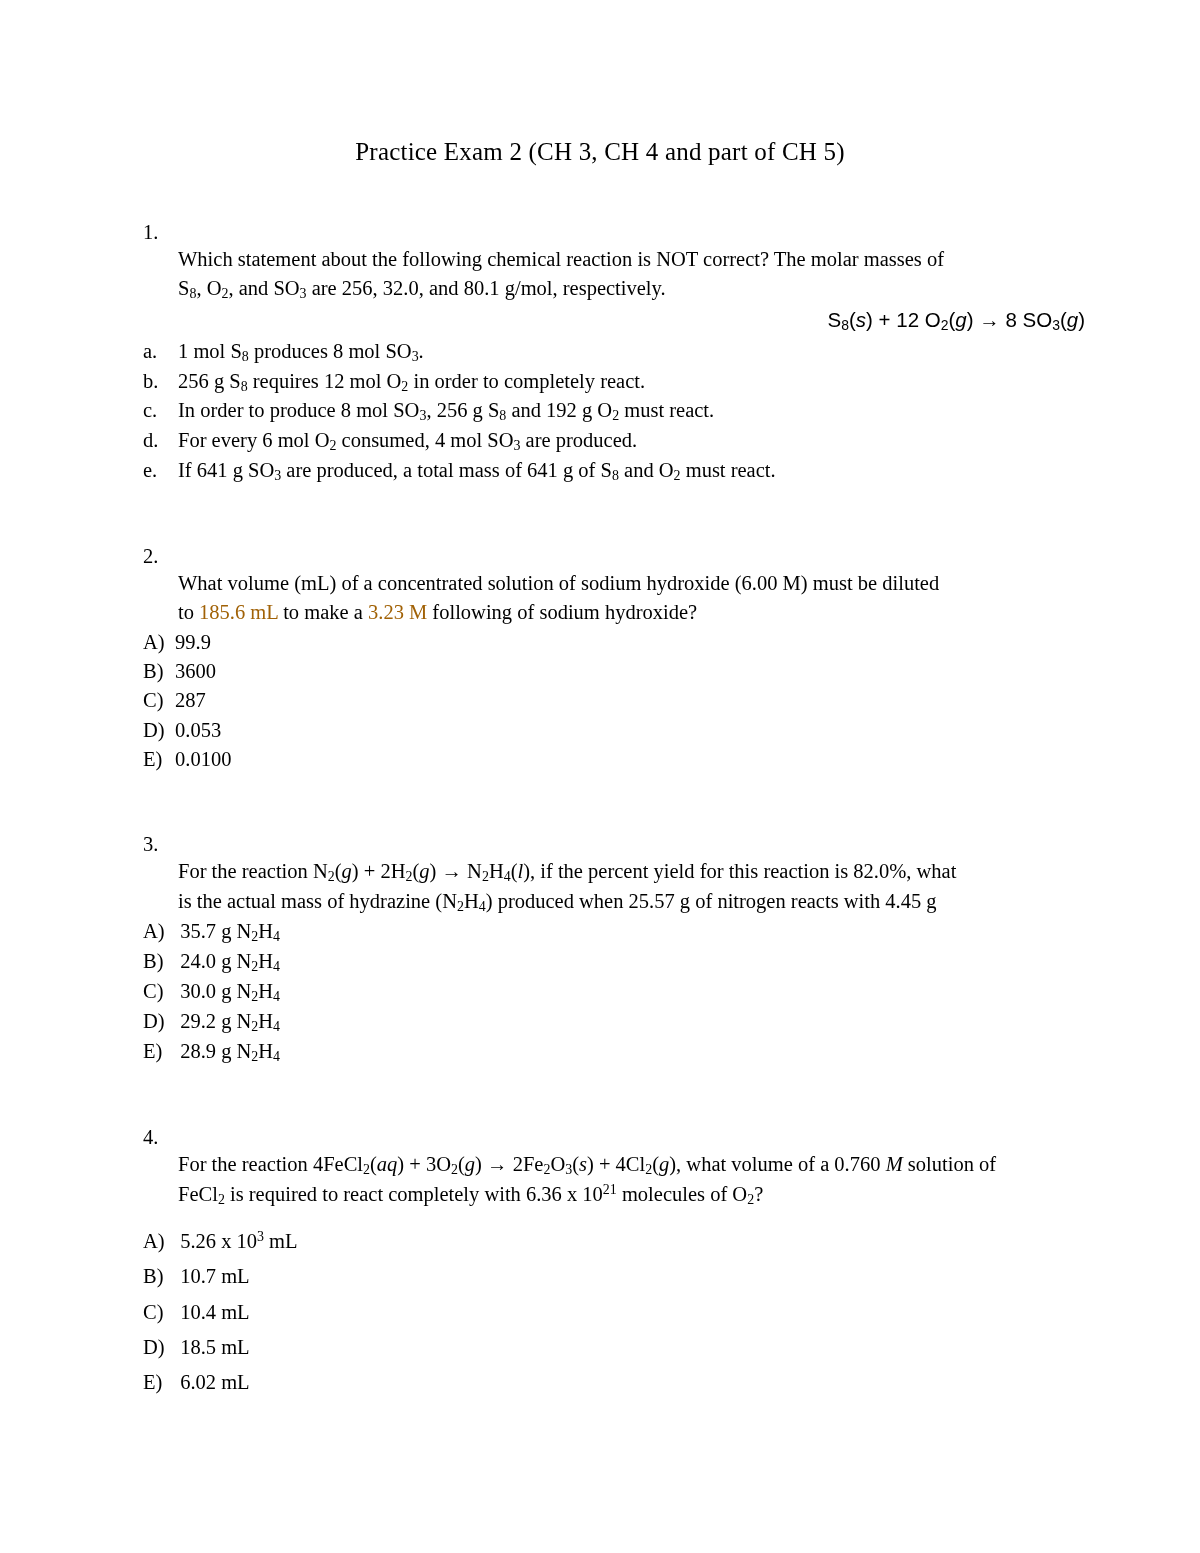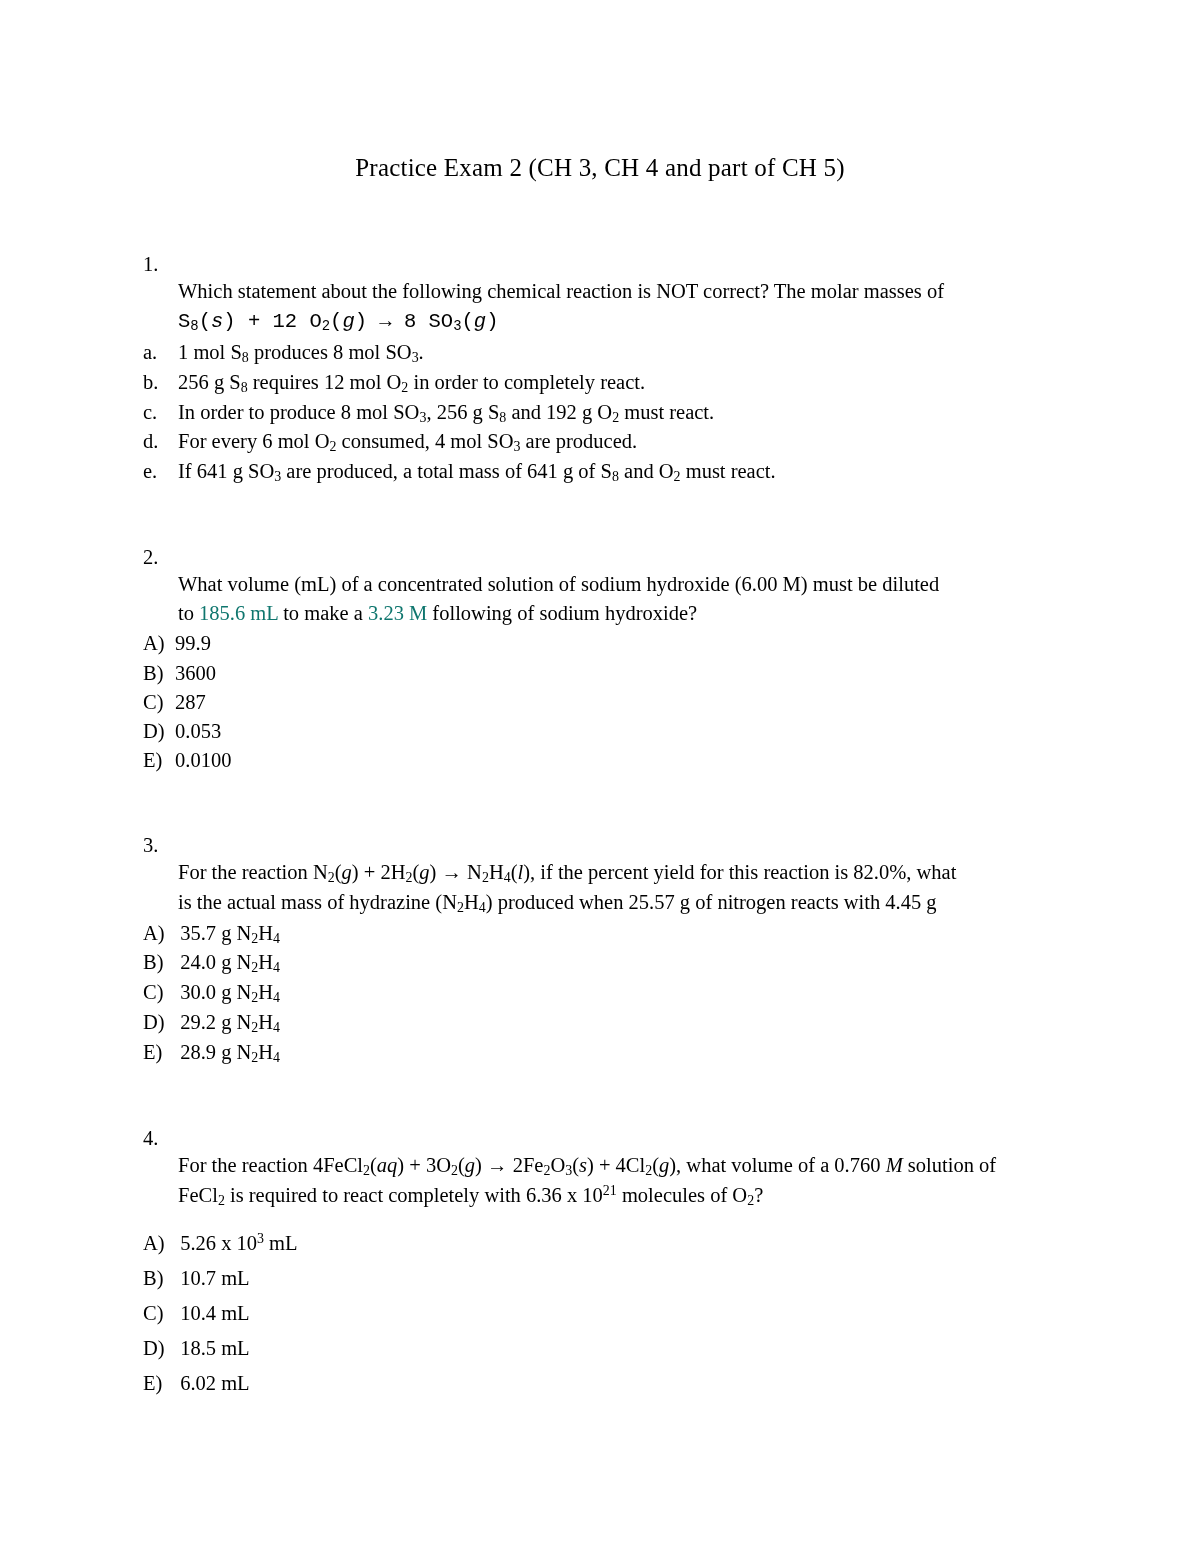--- a/index.html
+++ b/index.html
@@ -19,21 +19,21 @@
     position: relative;
     width: 1200px;
     height: 1553px;
     padding: 0;
     box-sizing: border-box;
   }
   .doc-title {
     text-align: center;
     font-size: 25px;
     font-weight: normal;
-    margin: 16px;
+    margin: 0;
     padding-top: 138px;
     letter-spacing: 0.2px;
   }
   .content {
     padding-left: 143px;
     padding-right: 115px;
     padding-top: 52px;
     font-size: 20.5px;
     line-height: 1.42;
   }
@@ -84,25 +84,26 @@
     font-size: 0.68em;
     vertical-align: -0.22em;
   }
   sup {
     font-size: 0.68em;
     vertical-align: 0.48em;
     font-family: Liberation Serif, serif;
   }
   .ital { font-style: italic; }
   .hl {
-    color: #0f766e;
+    color: #a16207;
     font-family: Liberation Serif, serif;
   }
   .serif-eq {
-    font-family: Liberation Mono, monospace;
+    font-family: Liberation Sans, sans-serif;
+    text-align: right;
   }
   .q4-choices {
     margin-top: 18px;
   }
   .q4-choices .choice { margin-bottom: 6px; }
   .q3-choices .choice { margin-bottom: 0px; }
 </style>
 </head>
 <body>
 
@@ -110,20 +111,21 @@
 
   <h1 class="doc-title">Practice Exam 2 (CH 3, CH 4 and part of CH 5)</h1>
 
   <div class="content">
 
     <div class="q-block">
       <div class="q-head">
         <div class="q-num">1.</div>
         <div class="q-text">
           <div>Which statement about the following chemical reaction is NOT correct? The molar masses of</div>
+          <div>S<sub>8</sub>, O<sub>2</sub>, and SO<sub>3</sub> are 256, 32.0, and 80.1 g/mol, respectively.</div>
           <div class="eqline serif-eq">S<sub>8</sub>(<span class="ital">s</span>) + 12 O<sub>2</sub>(<span class="ital">g</span>) → 8 SO<sub>3</sub>(<span class="ital">g</span>)</div>
         </div>
       </div>
       <div class="choices choice-indent">
         <div class="choice">
           <div class="choice-label">a.</div>
           <div class="choice-text">1 mol S<sub>8</sub> produces 8 mol SO<sub>3</sub>.</div>
         </div>
         <div class="choice">
           <div class="choice-label">b.</div>

